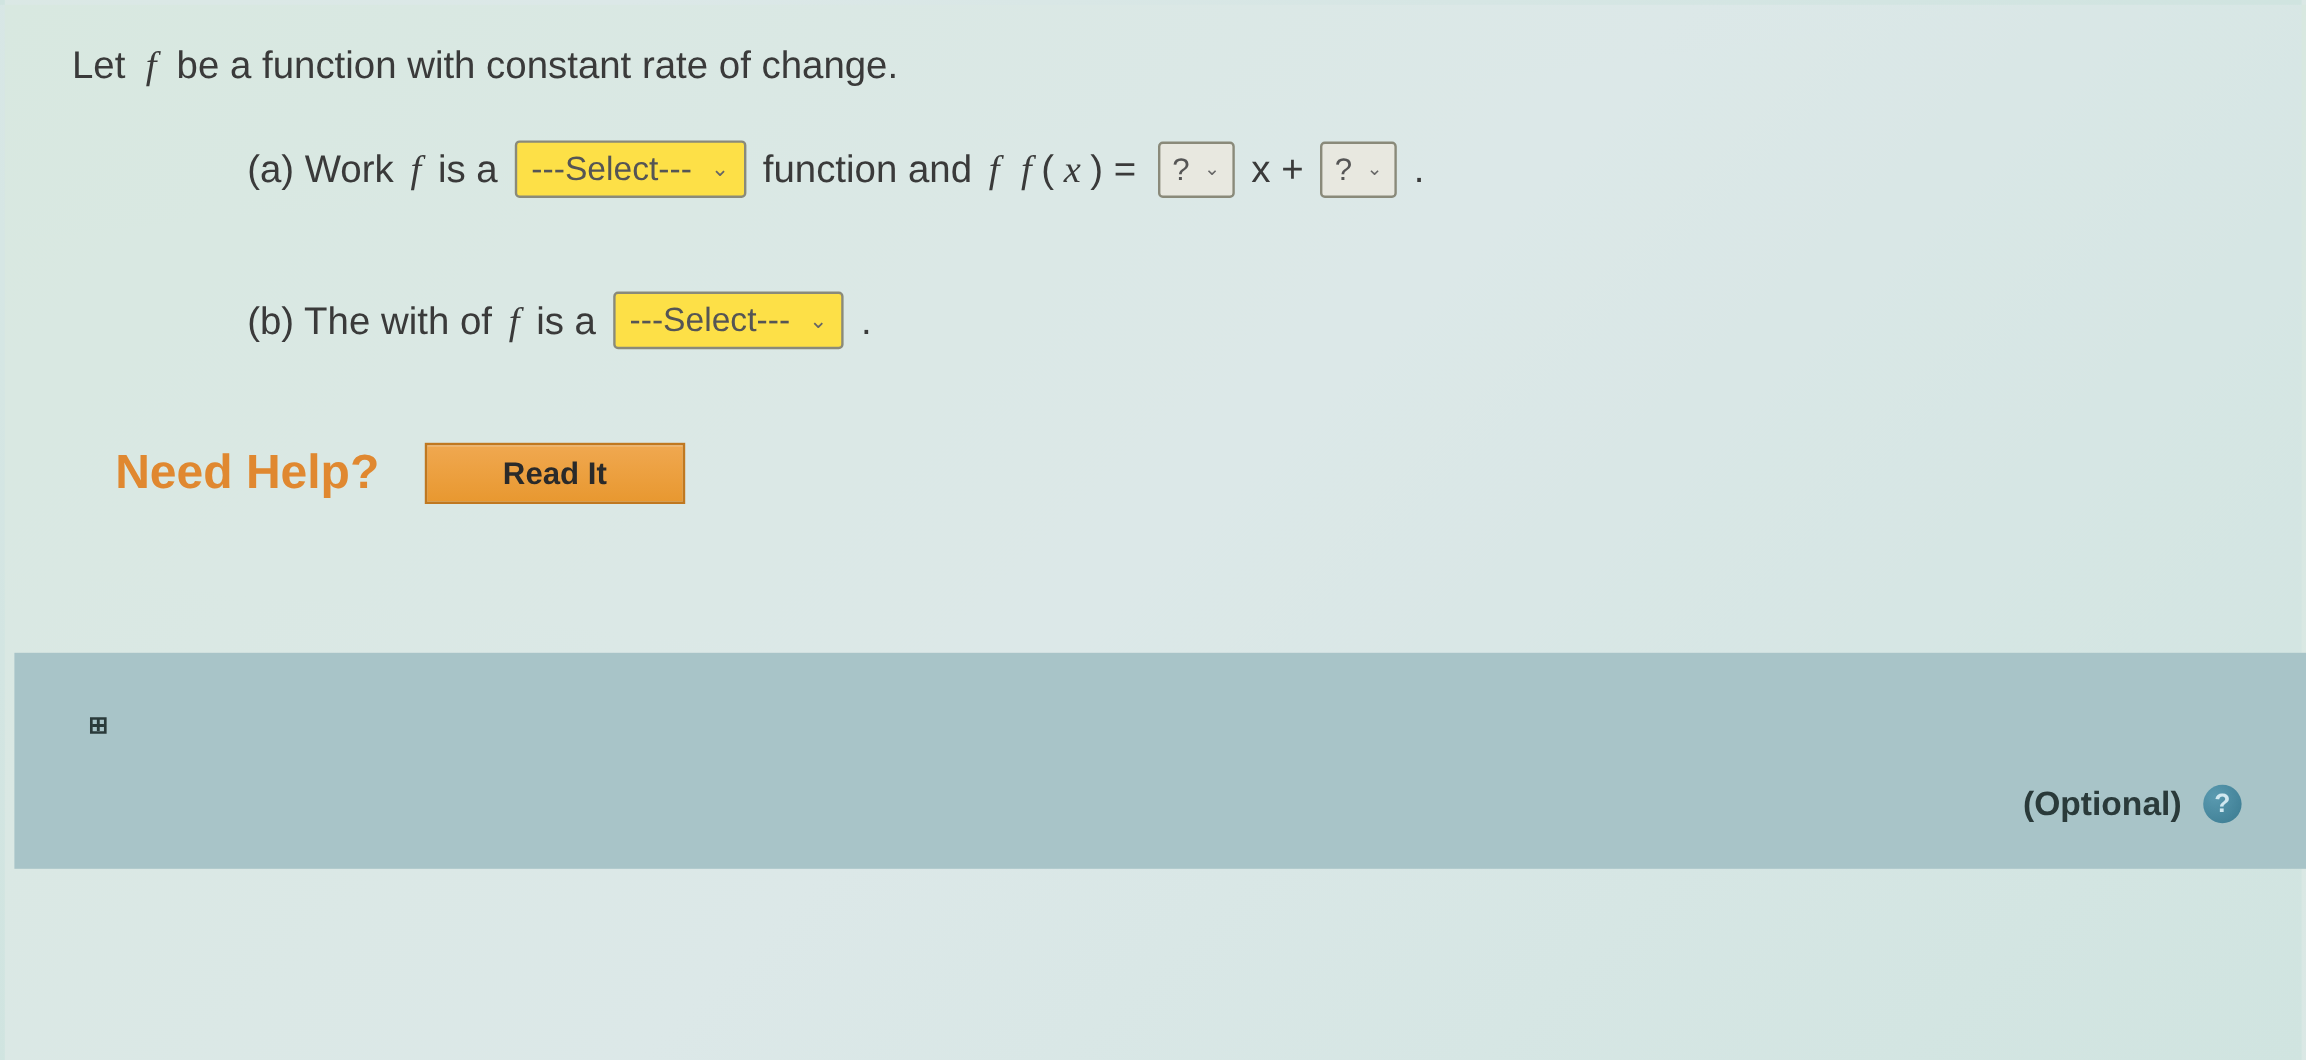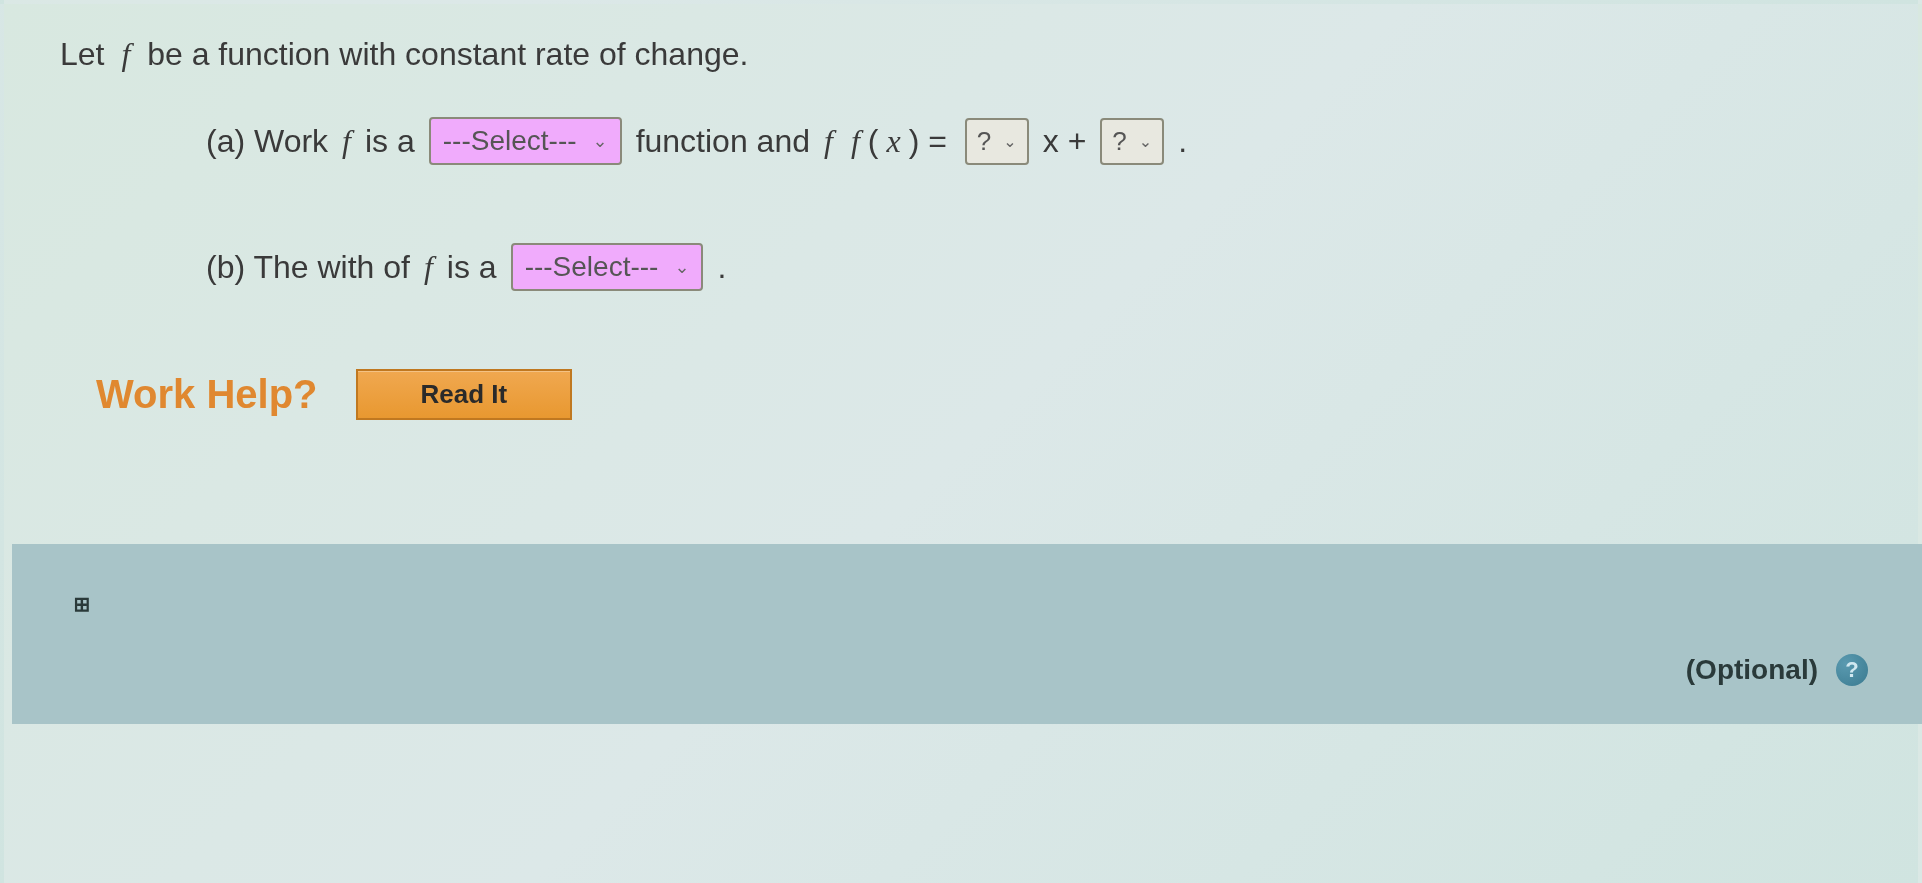--- a/index.html
+++ b/index.html
@@ -33,21 +33,21 @@
       font-size: 32px;
       display: flex;
       align-items: center;
       flex-wrap: wrap;
       gap: 6px;
     }
     .select-box {
       display: inline-flex;
       align-items: center;
       border: 2px solid #8a8a7a;
-      background: #f0abfc;
+      background: #fde047;
       padding: 2px 8px;
       font-size: 28px;
       color: #555;
       cursor: pointer;
       border-radius: 4px;
       gap: 8px;
     }
     .select-box .chevron {
       font-size: 18px;
       color: #666;
@@ -182,21 +182,21 @@
     <span class="italic">f</span>
     <span> is a </span>
     <span class="select-box">
       <span>---Select---</span>
       <span class="chevron">⌄</span>
     </span>
     <span> .</span>
   </div>
 
   <div class="need-help-row">
-    <span class="need-help-label">Work Help?</span>
+    <span class="need-help-label">Need Help?</span>
     <button class="read-it-btn">Read It</button>
   </div>
 </div>
 
 <div class="show-work-section">
   <div class="show-work-title">
     <span class="expand-icon">⊞</span>
   </div>
   <div class="optional-row">
     <span>(Optional)</span>

